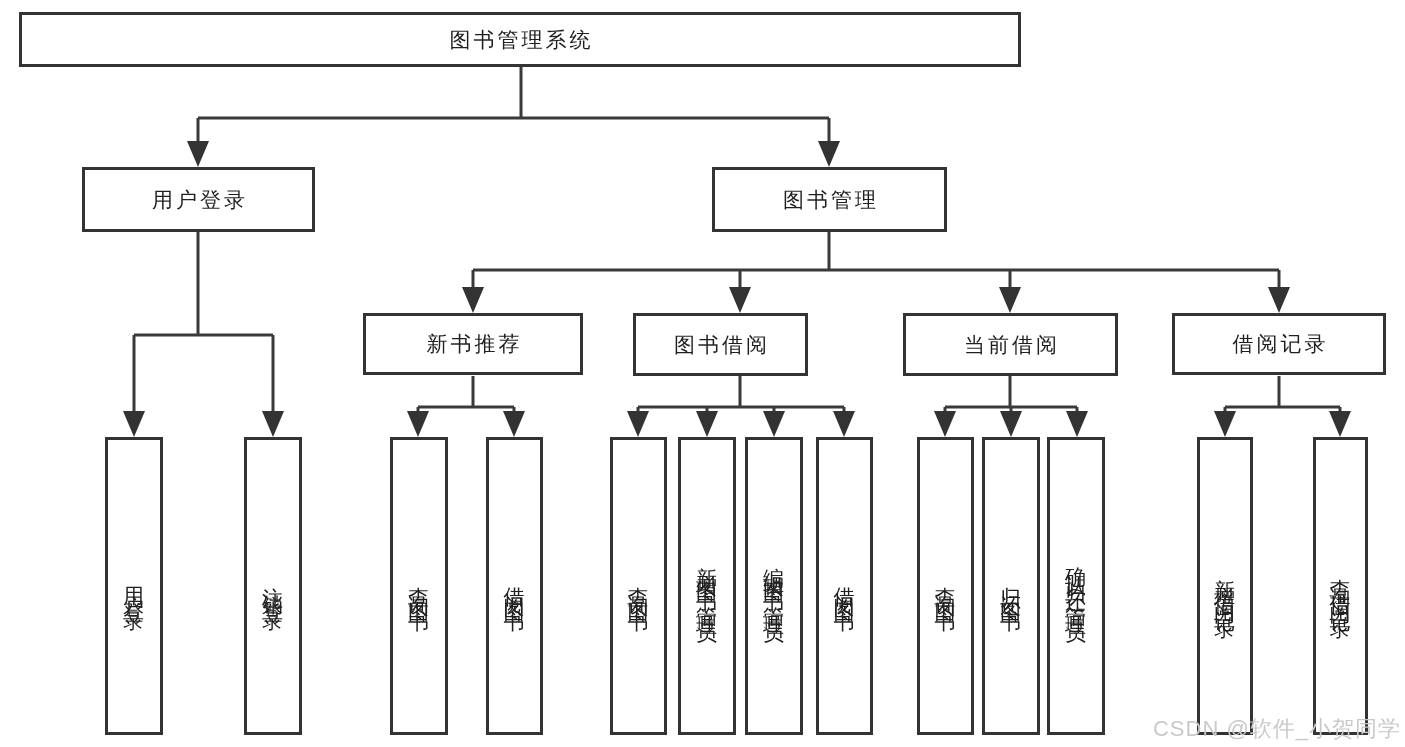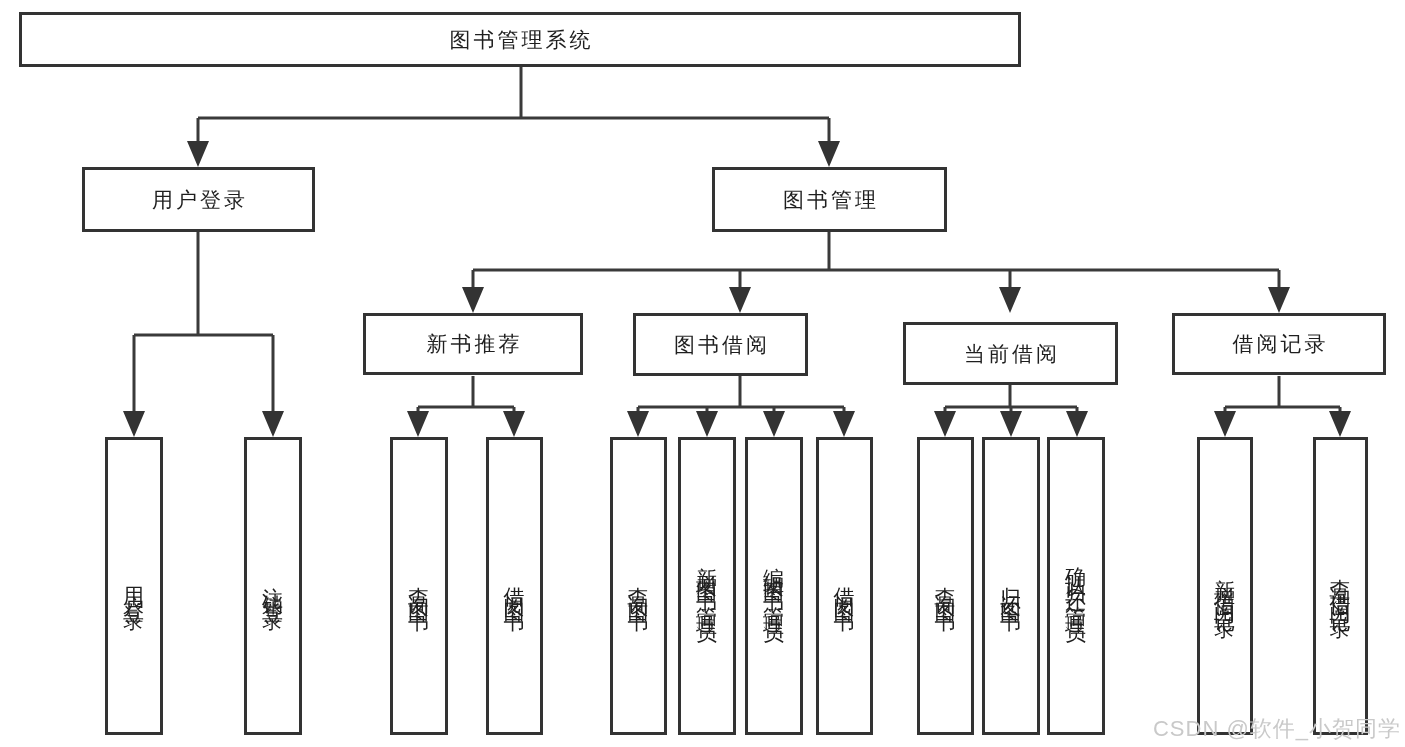--- a/index.html
+++ b/index.html
@@ -76,21 +76,21 @@
     </g>
   </svg>
 
   <div class="node" style="left:19px; top:12px; width:1002px; height:55px;">图书管理系统</div>
 
   <div class="node" style="left:82px; top:167px; width:233px; height:65px;">用户登录</div>
   <div class="node" style="left:712px; top:167px; width:235px; height:65px;">图书管理</div>
 
   <div class="node" style="left:363px; top:313px; width:220px; height:62px;">新书推荐</div>
   <div class="node" style="left:633px; top:313px; width:175px; height:63px;">图书借阅</div>
-  <div class="node" style="left:903px; top:313px; width:215px; height:63px;margin-top:9px;">当前借阅</div>
+  <div class="node" style="left:903px; top:313px; width:215px; height:63px;">当前借阅</div>
   <div class="node" style="left:1172px; top:313px; width:214px; height:62px;">借阅记录</div>
 
   <div class="node vnode" style="left:105px; top:437px; width:58px; height:298px;">用户登录</div>
   <div class="node vnode" style="left:244px; top:437px; width:58px; height:298px;">注销登录</div>
 
   <div class="node vnode" style="left:390px; top:437px; width:58px; height:298px;">查询图书</div>
   <div class="node vnode" style="left:486px; top:437px; width:57px; height:298px;">借阅图书</div>
 
   <div class="node vnode" style="left:610px; top:437px; width:57px; height:298px;">查询图书</div>
   <div class="node vnode" style="left:678px; top:437px; width:58px; height:298px;">新增图书（管理员）</div>

